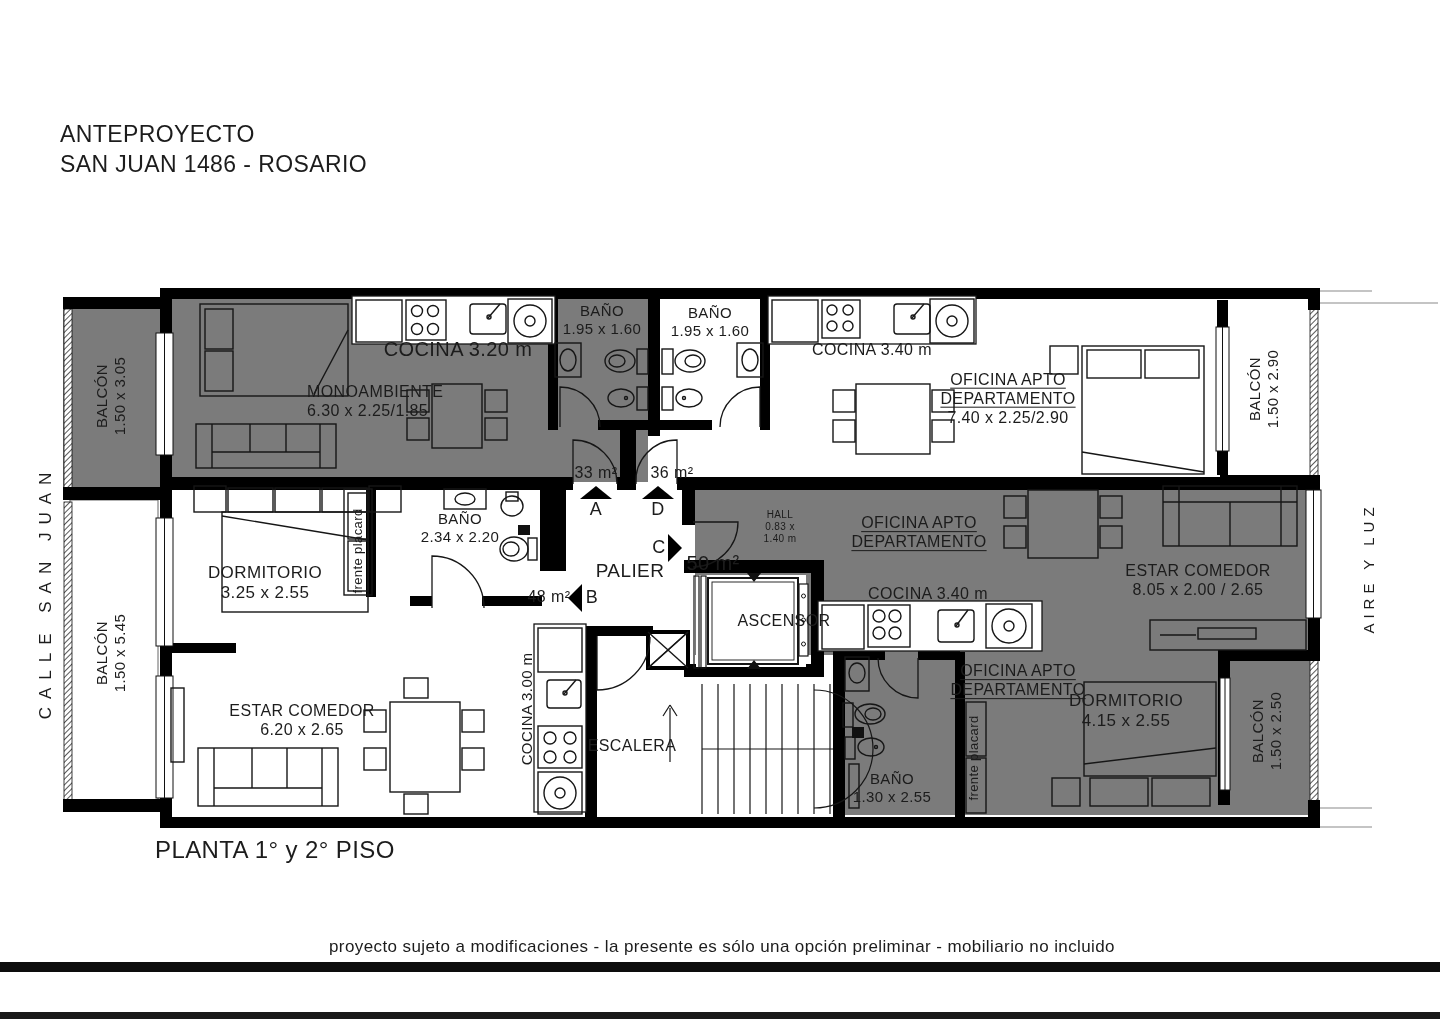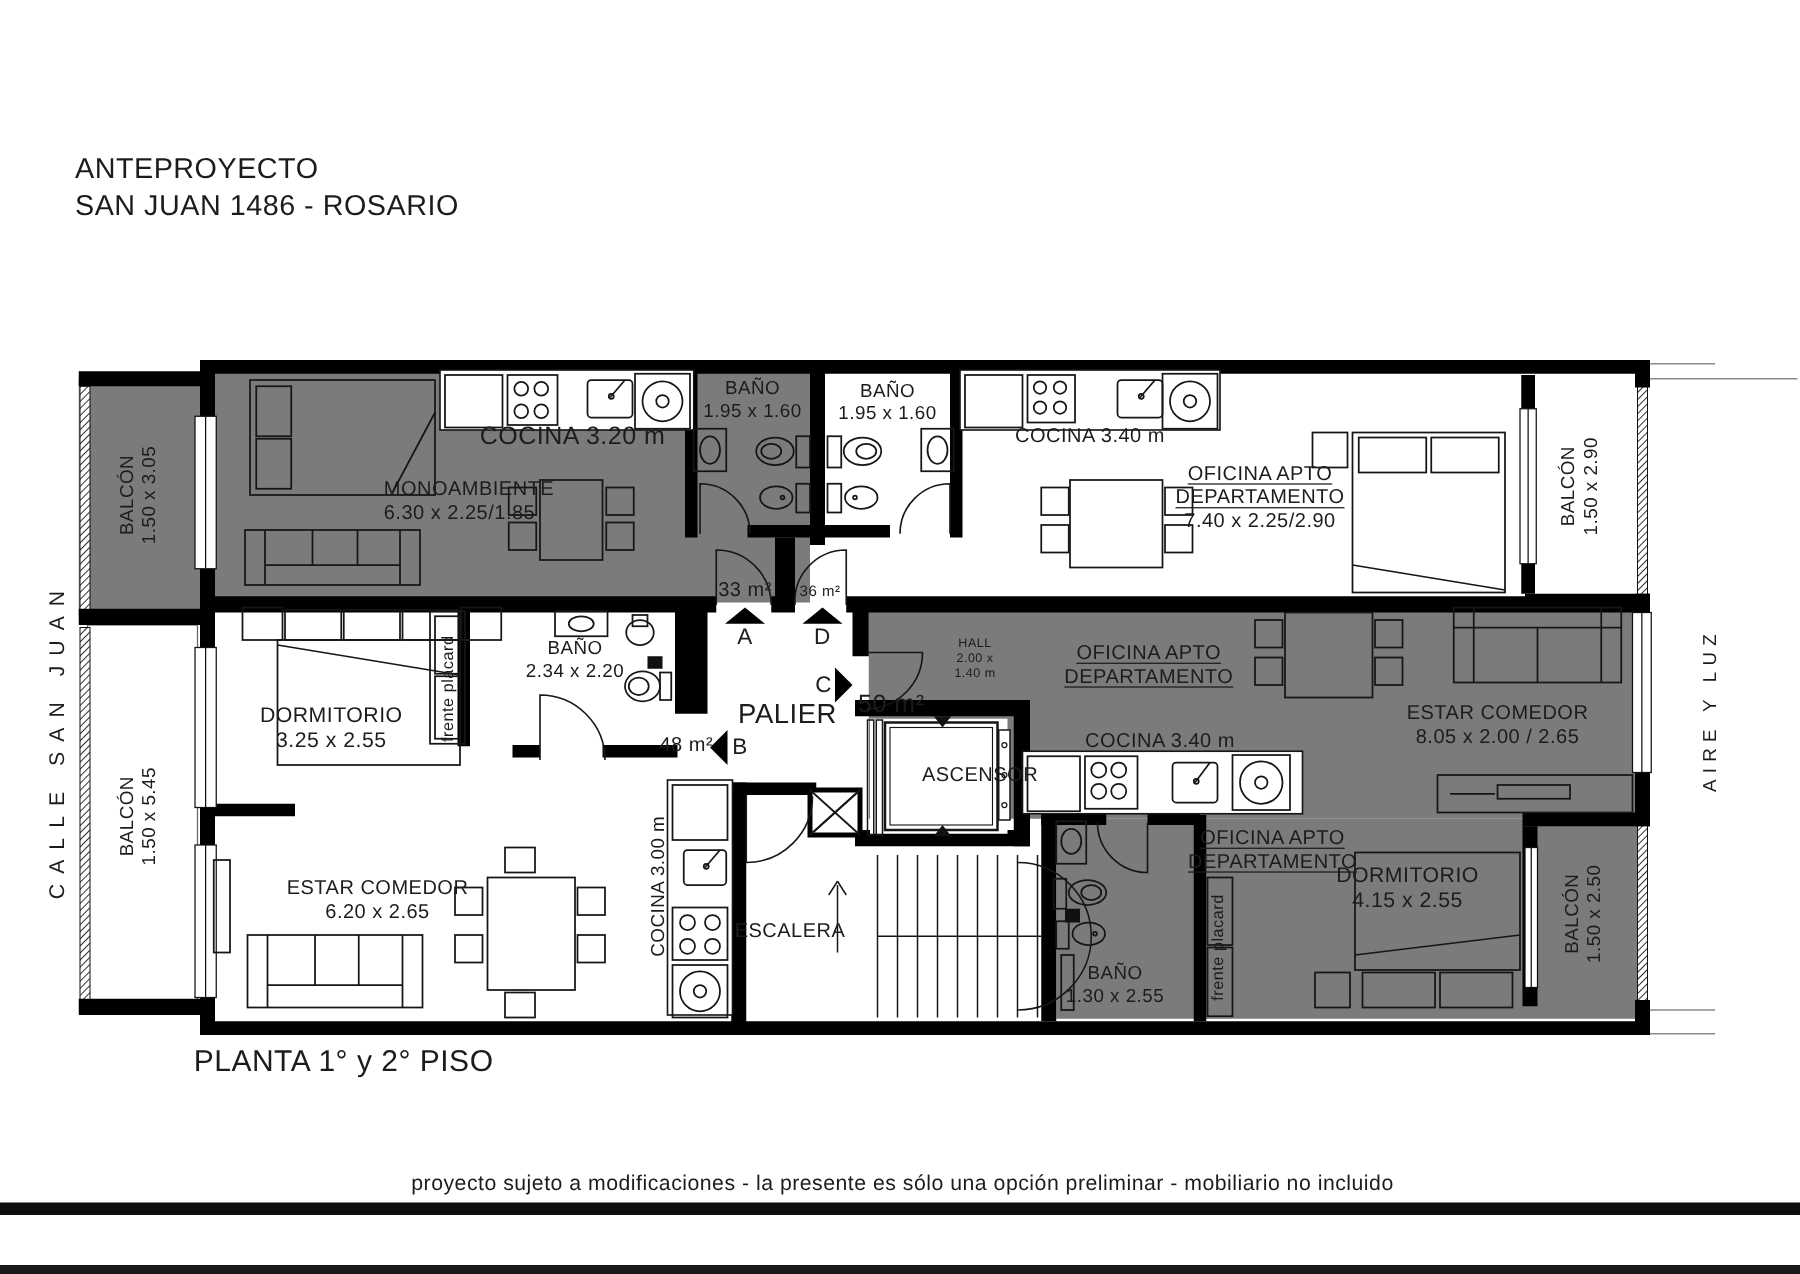--- a/index.html
+++ b/index.html
@@ -393,31 +393,31 @@
   <div>6.30 x 2.25/1.85</div>
 </div>
 
 <div class="lbl" style="left:1008px;top:399px;font-size:16px">
   <div class="u">OFICINA APTO</div>
   <div class="u">DEPARTAMENTO</div>
   <div>7.40 x 2.25/2.90</div>
 </div>
 
 <div class="lbl" style="left:596px;top:473px;font-size:16px">33 m²</div>
-<div class="lbl" style="left:656px;top:473px;font-size:12px">36 m²</div>
+<div class="lbl" style="left:672px;top:473px;font-size:16px">36 m²</div>
 <div class="lbl" style="left:596px;top:510px;font-size:18px">A</div>
 <div class="lbl" style="left:658px;top:510px;font-size:18px">D</div>
 <div class="lbl" style="left:659px;top:548px;font-size:18px">C</div>
 <div class="lbl" style="left:713px;top:564px;font-size:20px">50 m²</div>
 <div class="lbl" style="left:592px;top:598px;font-size:18px">B</div>
 <div class="lbl" style="left:549px;top:597px;font-size:16px">48 m²</div>
 
 <div class="lbl" style="left:780px;top:527px;font-size:10px">
   <div>HALL</div>
-  <div>2.00 x</div>
+  <div>0.83 x</div>
   <div>1.40 m</div>
 </div>
 <div class="lbl" style="left:919px;top:533px;font-size:16px">
   <div class="u">OFICINA APTO</div>
   <div class="u">DEPARTAMENTO</div>
 </div>
 <div class="lbl" style="left:928px;top:594px;font-size:16px">COCINA 3.40 m</div>
 <div class="lbl" style="left:1198px;top:581px;font-size:16px">
   <div>ESTAR COMEDOR</div>
   <div>8.05 x 2.00 / 2.65</div>
@@ -426,21 +426,21 @@
 <div class="lbl" style="left:265px;top:583px;font-size:17px">
   <div>DORMITORIO</div>
   <div>3.25 x 2.55</div>
 </div>
 <div class="lbl" style="left:460px;top:528px;font-size:15px">
   <div>BAÑO</div>
   <div>2.34 x 2.20</div>
 </div>
 <div class="lbl vert" style="left:358px;top:551px;font-size:13px">frente placard</div>
 
-<div class="lbl" style="left:630px;top:571px;font-size:22px">PALIER</div>
+<div class="lbl" style="left:630px;top:571px;font-size:19px">PALIER</div>
 <div class="lbl" style="left:784px;top:621px;font-size:16px">ASCENSOR</div>
 
 <div class="lbl" style="left:302px;top:721px;font-size:16px">
   <div>ESTAR COMEDOR</div>
   <div>6.20 x 2.65</div>
 </div>
 <div class="lbl vert" style="left:527px;top:709px;font-size:15px">COCINA 3.00 m</div>
 <div class="lbl" style="left:632px;top:746px;font-size:16px">ESCALERA</div>
 
 <div class="lbl" style="left:1018px;top:681px;font-size:16px">

